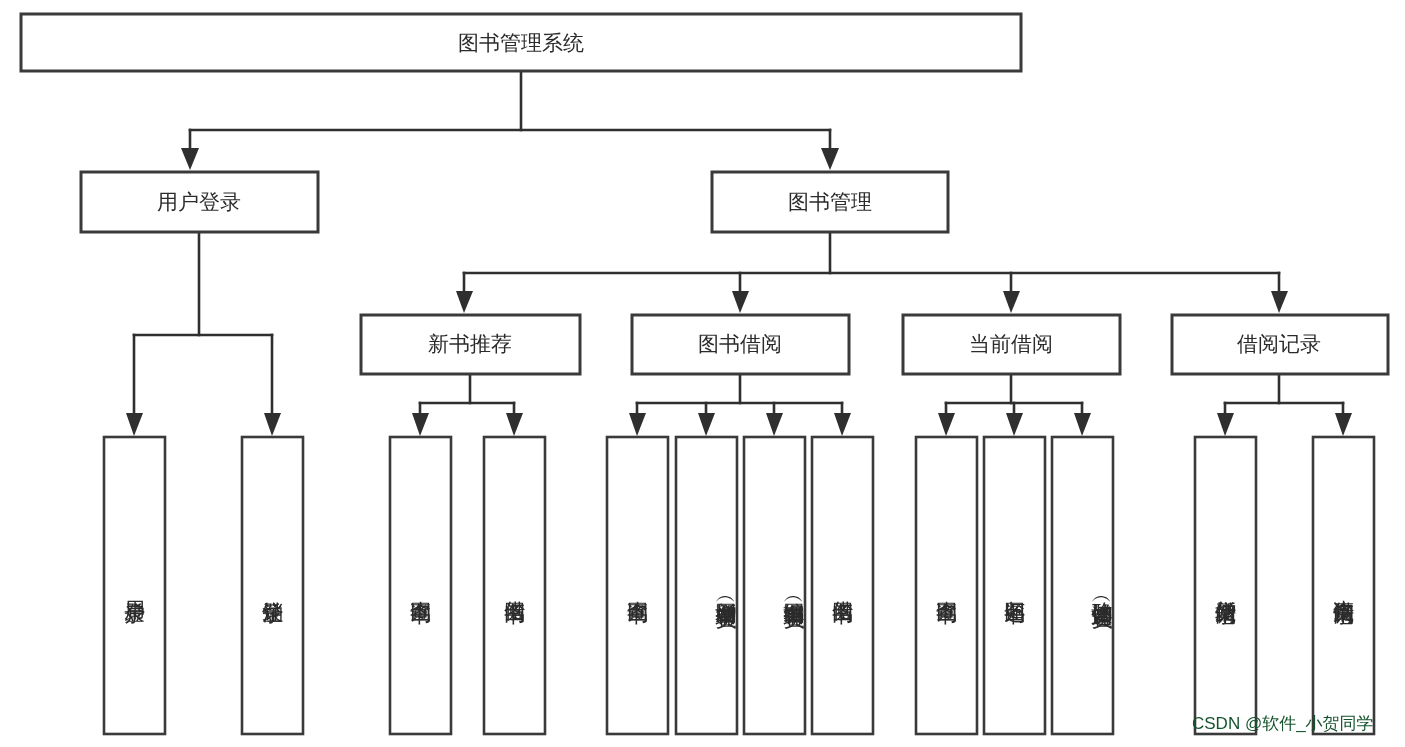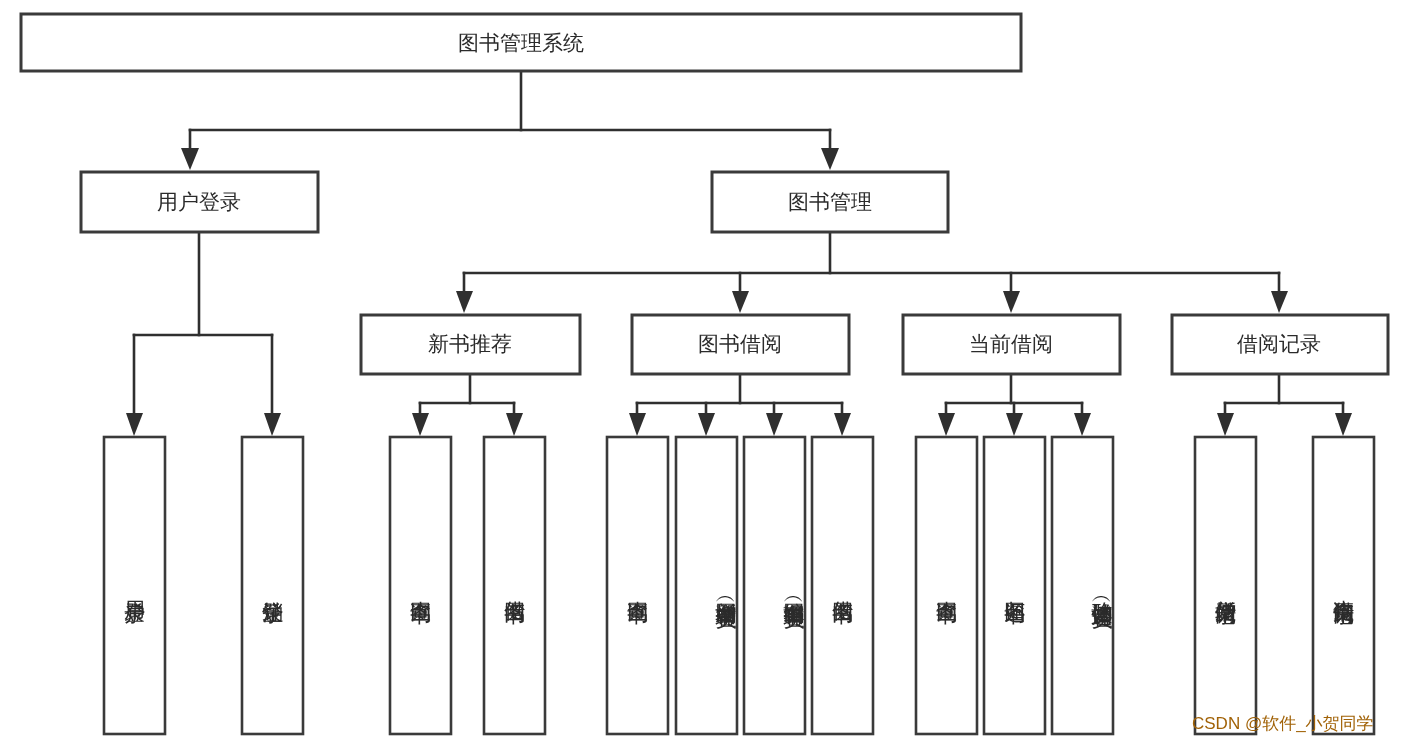--- a/index.html
+++ b/index.html
@@ -72,21 +72,21 @@
   }
   .vlabel.centered {
     align-items: center;
   }
   .watermark {
     position: absolute;
     left: 1192px;
     top: 712px;
     font-family: "Liberation Sans", "DejaVu Sans", sans-serif;
     font-size: 17px;
-    color: #a16207;
+    color: #14532d;
     white-space: nowrap;
   }
 </style>
 </head>
 <body>
 
 <div id="diagram-root">
 
   <svg class="diagram" viewBox="0 0 1405 747" xmlns="http://www.w3.org/2000/svg">
 

